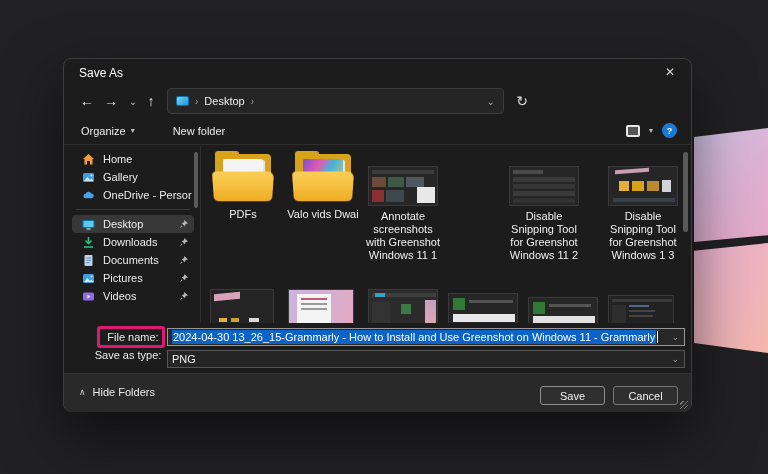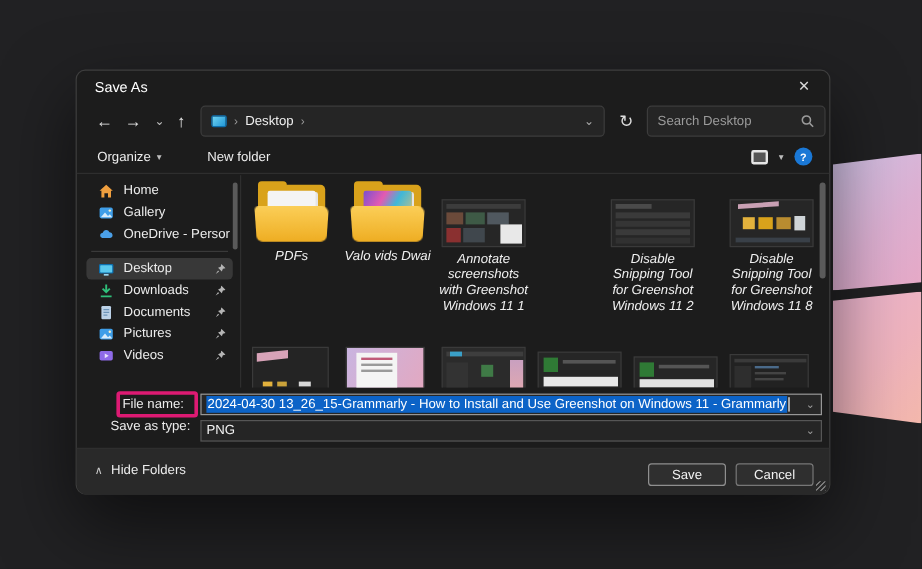--- a/index.html
+++ b/index.html
@@ -81,21 +81,21 @@
   .sb-item { position:relative; display:flex; align-items:center; gap:8px; height:18px;
     margin:0 6px 0 8px; padding-left:10px; border-radius:4px; color:#ececec; }
   .sb-item.sel { background:#383838; }
   .sb-ic { width:13px; height:13px; flex:0 0 13px; display:flex; align-items:center; justify-content:center; }
   .sb-label { white-space:nowrap; overflow:hidden; }
   .sb-pin { margin-left:auto; margin-right:6px; color:#b5b5b5; }
   .sb-divider { height:1px; background:#3a3a3a; margin:5px 10px 5px 12px; }
   .sb-scroll { position:absolute; right:2px; top:6px; width:4px; height:56px; background:#5a5a5a; border-radius:2px; }
 
   .files { position:absolute; left:138px; top:0; right:0; height:177px; overflow:hidden; }
-  .file-item { position:absolute; width:78px; text-align:center; color:#f0f0f0;font-style:italic; }
+  .file-item { position:absolute; width:78px; text-align:center; color:#f0f0f0; }
   .file-label { margin-top:4px; line-height:13px; }
 
   
   .folder { position:relative; width:60px; height:50px; margin:8px auto 0; }
   .folder .back { position:absolute; left:2px; top:0; width:56px; height:44px; border-radius:4px;
     background:#d9a21b; }
   .folder .back::before { content:""; position:absolute; left:0; top:-3px; width:24px; height:8px;
     border-radius:3px 3px 0 0; background:#d9a21b; }
   .folder .inner { position:absolute; left:10px; top:5px; width:40px; height:26px; border-radius:2px;
     background:#f4f4f4; box-shadow:2px 1px 0 #e4e4e4; }
@@ -108,21 +108,21 @@
     border:1px solid #3a3a3a; overflow:hidden; }
   .shot .bar { position:absolute; left:3px; top:3px; right:3px; height:4px; background:#3c3c3c; }
   .shot .blk { position:absolute; background:#444; }
 
   .row2-thumb { position:absolute; top:143px; background:#2a2a2a; border:1px solid #3a3a3a; overflow:hidden; }
 
   .files-scroll { position:absolute; right:3px; top:6px; width:5px; height:80px; background:#5a5a5a; border-radius:3px; }
 
   
   .formarea { position:absolute; left:0; top:264px; right:0; height:50px; }
-  .frm-label { position:absolute; text-align:left; color:#ececec; }
+  .frm-label { position:absolute; text-align:center; color:#ececec; }
   .lbl-name { left:38px; top:8px; width:62px; }
   .lbl-type { left:28px; top:26px; width:72px; }
   .annotate-box { position:absolute; left:33px; top:3px; width:68px; height:22px;
     border:3px solid #dd1a73; border-radius:3px; z-index:3; }
   .frm-input { position:absolute; left:103px; right:6px; height:18px; display:flex; align-items:center;
     padding:0 4px; color:#f2f2f2; white-space:nowrap; overflow:hidden; }
   .inp-name { top:5px; background:#272727; border:1px solid #979797; }
   .inp-type { top:27px; background:#252525; border:1px solid #565656; }
   .inp-chev { position:absolute; right:5px; color:#9c9c9c; font-size:9px; }
   .sel-text { background:#0c63c7; color:#ffffff; padding:1px 1px; }
@@ -177,29 +177,20 @@
       <span class="crumb-sep">›</span>
       <span>Desktop</span>
       <span class="crumb-sep">›</span>
       <span class="addr-chev">⌄</span>
     </div>
 
     <div class="refresh-btn">
         <span>↻</span>
       </div>
 
-    <div class="searchbox">
-      <span>Search Desktop</span>
-      <span class="mag">
-        <svg width="12" height="12" viewBox="0 0 12 12">
-            <circle cx="5" cy="5" r="3.4" fill="none" stroke="#9b9b9b" stroke-width="1.3"></circle>
-            <line x1="7.6" y1="7.6" x2="10.6" y2="10.6" stroke="#9b9b9b" stroke-width="1.3"></line>
-          </svg>
-      </span>
-    </div>
   </div>
 
   <div class="toolbar">
     <div class="tb-item tb-organize">
       <span>Organize</span>
       <span class="tb-caret">▾</span>
     </div>
     <div class="tb-item tb-newfolder">
       <span>New folder</span>
     </div>
@@ -377,21 +368,21 @@
 
       <div class="file-item" style="left:402px; top:0;">
         <div class="shot">
           <div class="blk" style="left:6px;top:2px;width:34px;height:4px;background:#c9a0b4;transform:skewY(-4deg);"></div>
           <div class="blk" style="left:10px;top:14px;width:10px;height:10px;background:#e2b13c;"></div>
           <div class="blk" style="left:23px;top:14px;width:12px;height:10px;background:#d9a21b;"></div>
           <div class="blk" style="left:38px;top:14px;width:12px;height:10px;background:#b98c30;"></div>
           <div class="blk" style="left:53px;top:13px;width:9px;height:12px;background:#cfd4d8;"></div>
           <div class="blk" style="left:4px;top:31px;width:62px;height:4px;background:#394048;"></div>
         </div>
-        <div class="file-label">Disable Snipping Tool for Greenshot Windows 11 8</div>
+        <div class="file-label">Disable Snipping Tool for Greenshot Windows 1 3</div>
       </div>
 
       <div class="row2-thumb" style="left:8px; width:64px; height:40px; background:#242424;">
         <div class="blk" style="position:absolute;left:3px;top:3px;width:26px;height:7px;background:#d8a3b8;transform:skewY(-6deg);"></div>
         <div class="blk" style="position:absolute;left:8px;top:28px;width:8px;height:4px;background:#e2b13c;"></div>
         <div class="blk" style="position:absolute;left:20px;top:28px;width:8px;height:4px;background:#caa23a;"></div>
         <div class="blk" style="position:absolute;left:38px;top:28px;width:10px;height:4px;background:#d8d8d8;"></div>
       </div>
       <div class="row2-thumb" style="left:86px; width:66px; height:40px; background:linear-gradient(120deg,#c9b4e0,#e3a8c0);">
         <div class="blk" style="position:absolute;left:8px;top:4px;width:34px;height:34px;background:#f4f4f4;"></div>

